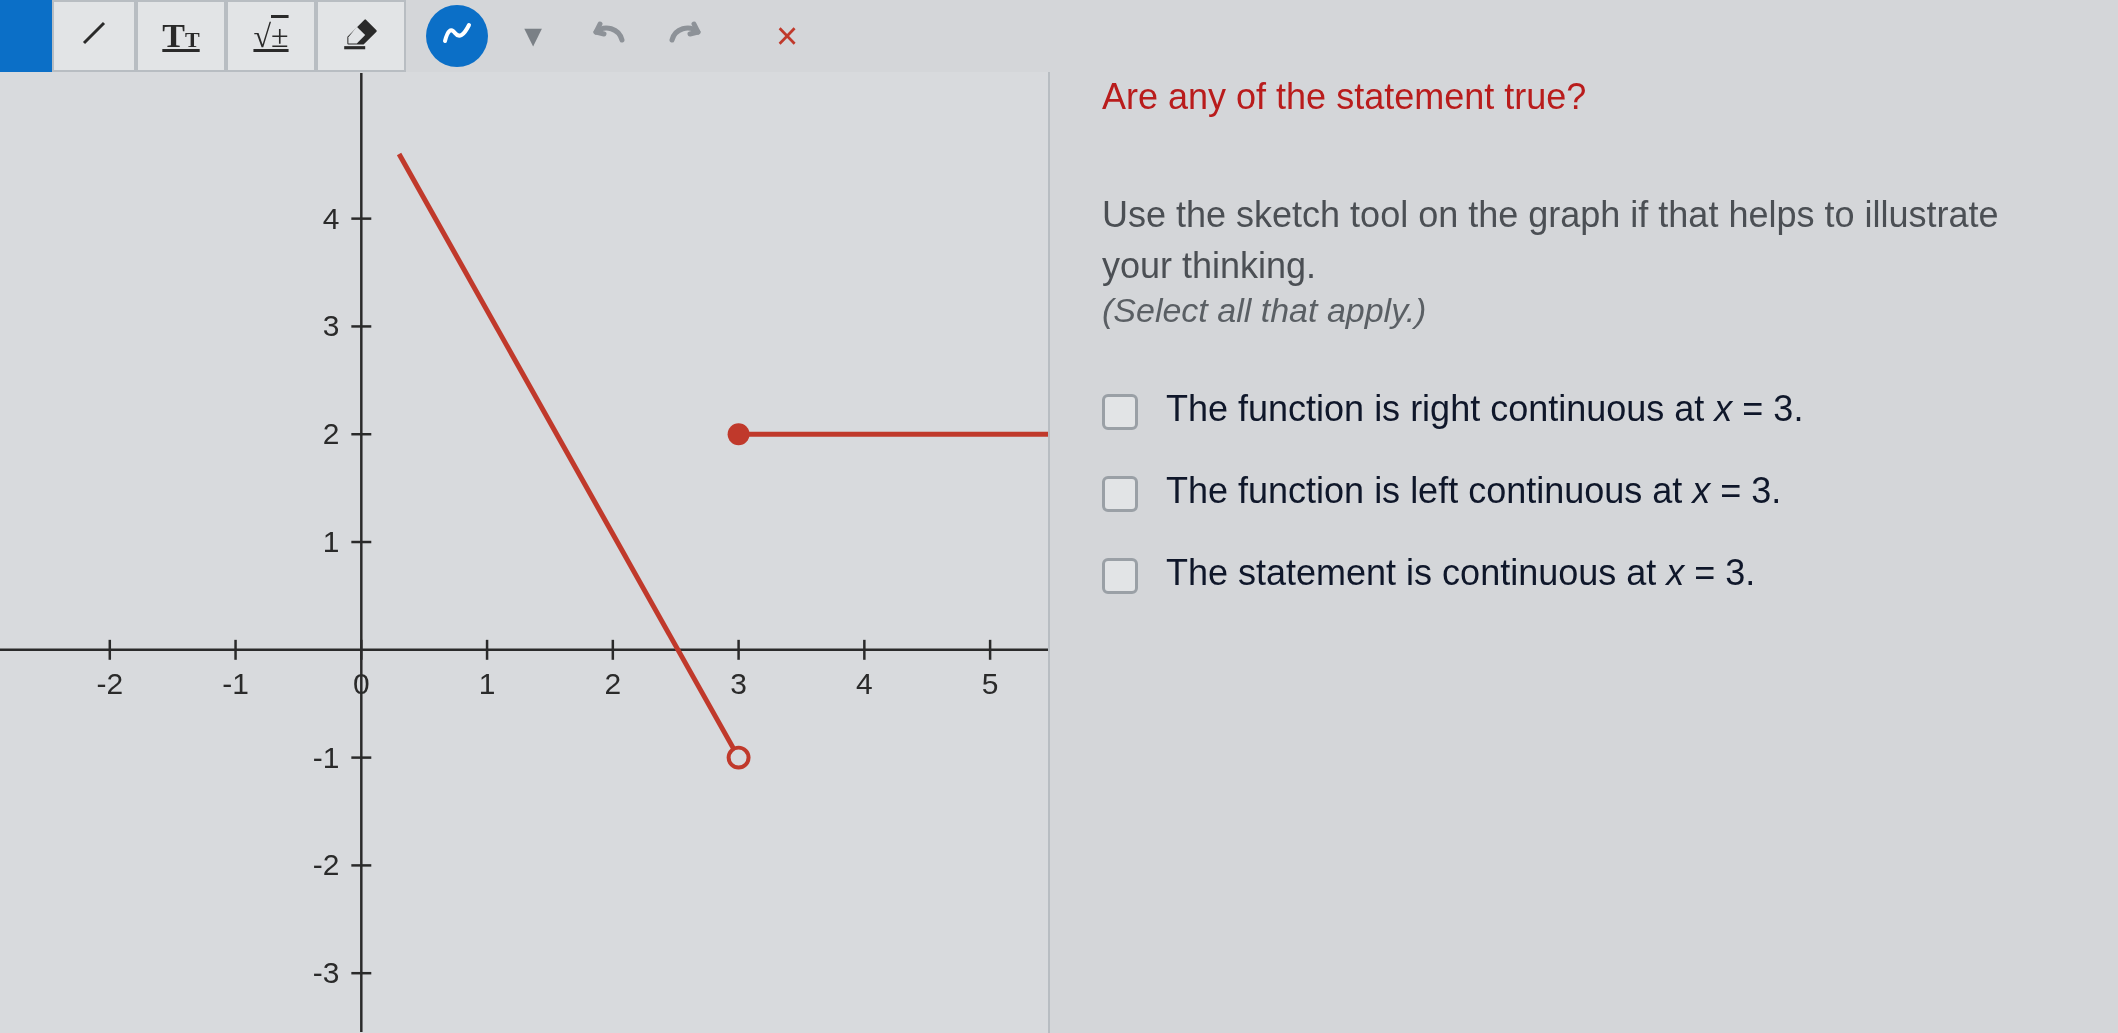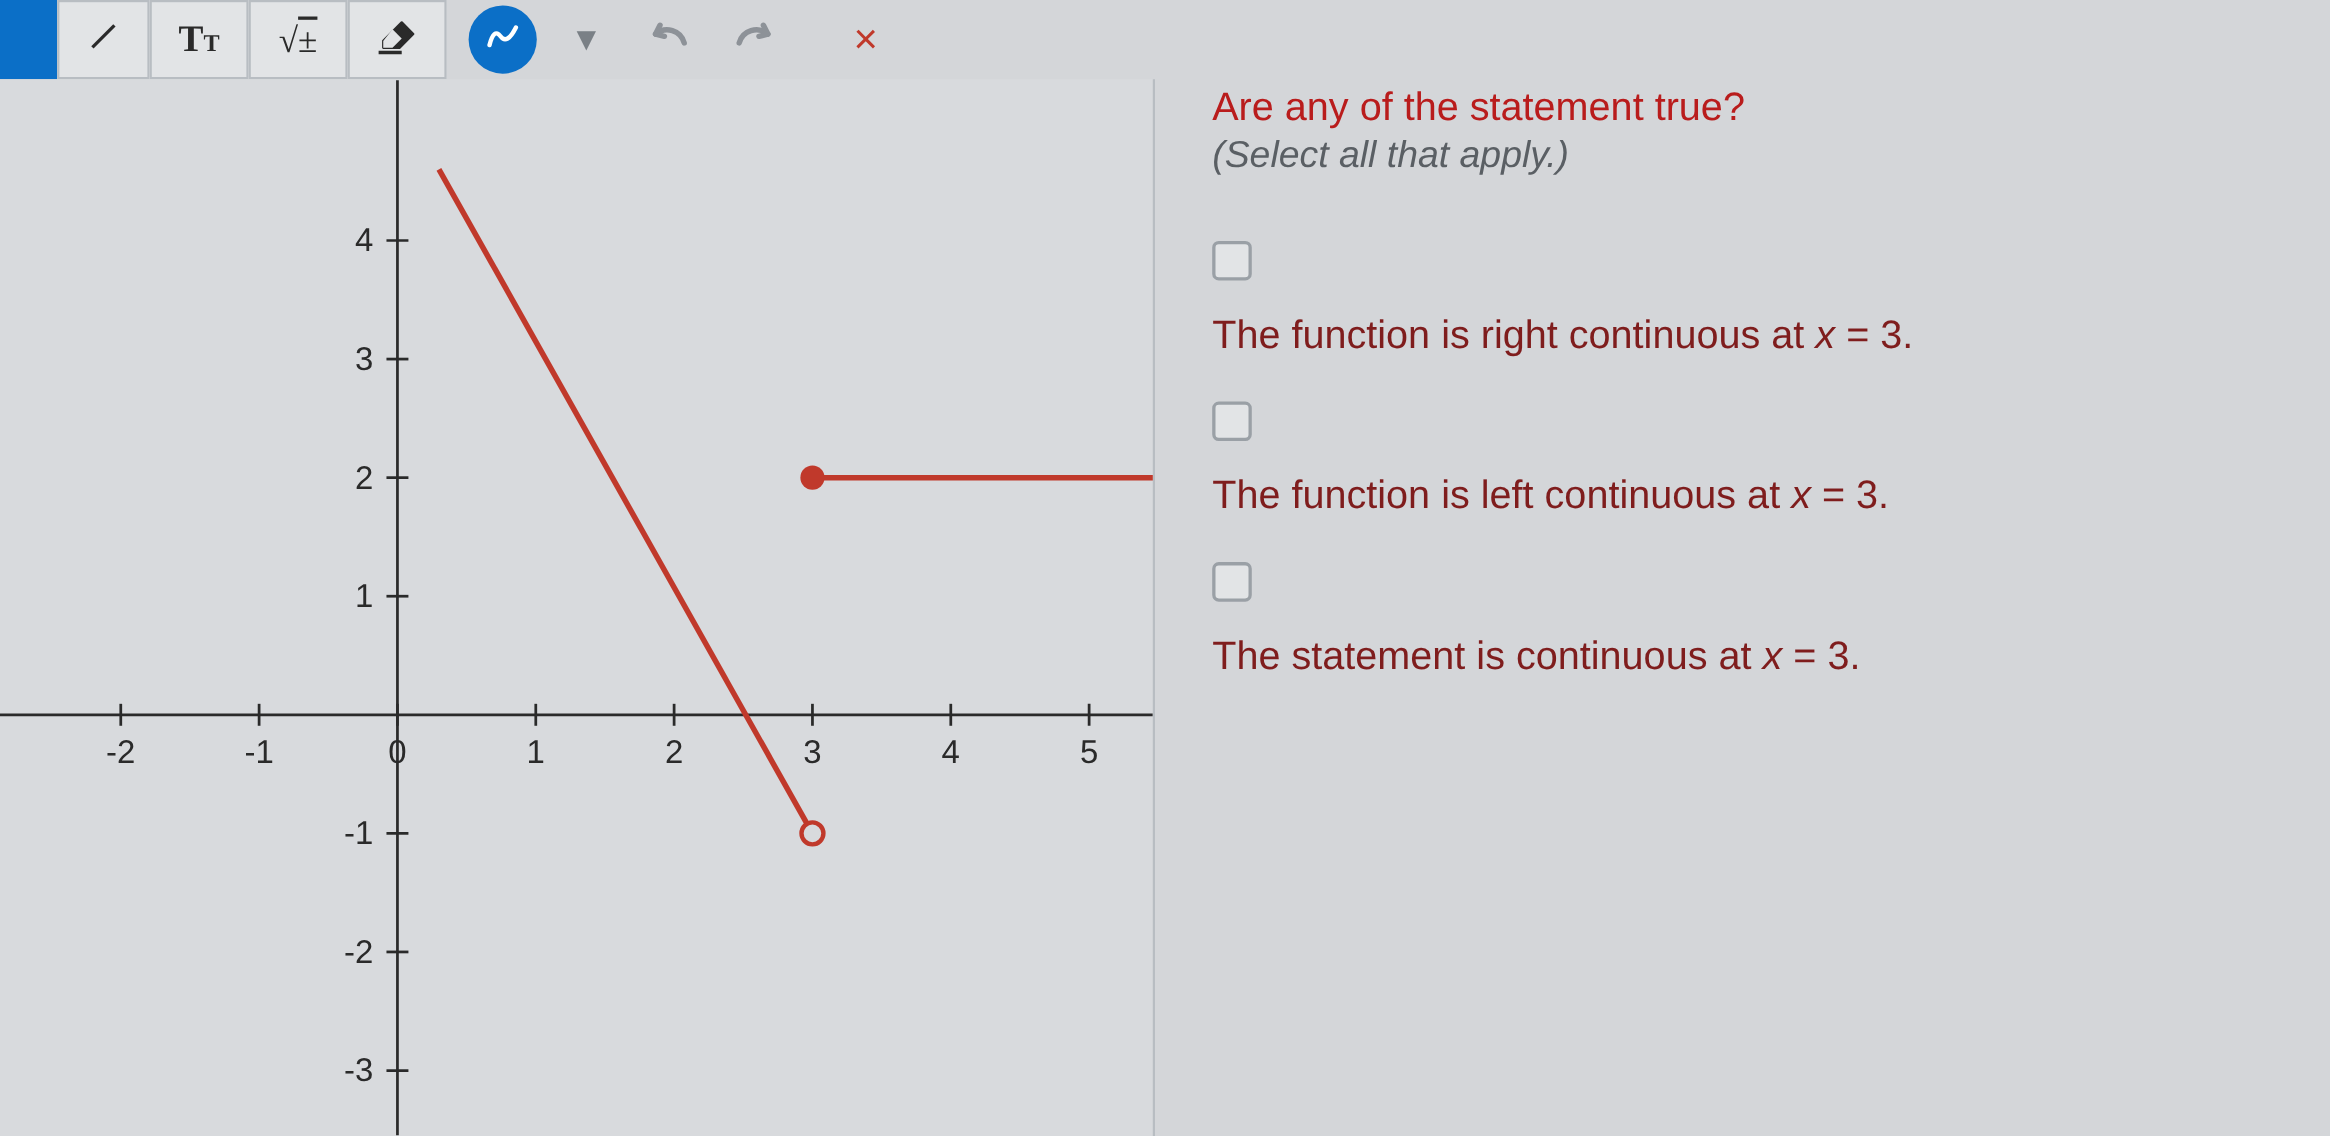--- a/index.html
+++ b/index.html
@@ -27,20 +27,21 @@
       width: 90px;
       height: 72px;
       border: 2px solid #b8bdc2;
       background: #e2e4e6;
       display: flex;
       align-items: center;
       justify-content: center;
       font-size: 28px;
       cursor: pointer;
       color: #2a2a2a;
+      text-decoration: underline;
     }
     .tool-btn.narrow { width: 84px; }
     .tool-btn.active-round {
       border-radius: 50%;
       width: 62px;
       height: 62px;
       background: #0b6fc7;
       border: none;
       color: #fff;
       margin-left: 20px;
@@ -86,26 +87,25 @@
       font-size: 36px;
       color: #b91c1c;
       line-height: 1.4;
     }
     .q-prompt { margin-top: 0; }
     .q-instruction { margin-top: 68px; color: #4b4f54; }
     .q-select { color: #5a5f64; font-style: italic; font-size: 34px;}
     .options { margin-top: 38px; }
     .option {
       display: flex;
-      align-items: flex-start;
+      align-items: flex-end;
       gap: 28px;
       padding: 20px 0;
       font-size: 36px;
-      color: #7f1d1d;
-      flex-direction: column;
+      color: #0f172a;
     }
     .checkbox {
       width: 36px;
       height: 36px;
       border: 3px solid #9aa0a6;
       border-radius: 6px;
       background: #e2e4e6;
       flex: 0 0 auto;
       cursor: pointer;
     }
@@ -219,20 +219,21 @@
         <text x="340" y="156" text-anchor="end" class="axis-label">4</text>
         <path d="M399.8 81.20000000000005 L740 686" class="curve"></path>
         <path d="M740 362 L1055 362" class="curve"></path>
         <circle cx="740" cy="362" r="11" class="filled-pt"></circle>
         <circle cx="740" cy="686" r="10" class="open-pt"></circle>
       </svg>
   </div>
 
   <div class="question-panel">
     <p class="q-text q-prompt">Are any of the statement true?</p>
+    <p class="q-text q-instruction">Use the sketch tool on the graph if that helps to illustrate your thinking.</p>
     <p class="q-select">(Select all that apply.)</p>
     <div class="options">
       <div class="option">
         <div class="checkbox"></div>
         <div>
           <span>The function is right continuous at </span><span class="math-x">x</span><span> = 3.</span>
         </div>
       </div>
       <div class="option">
         <div class="checkbox"></div>

